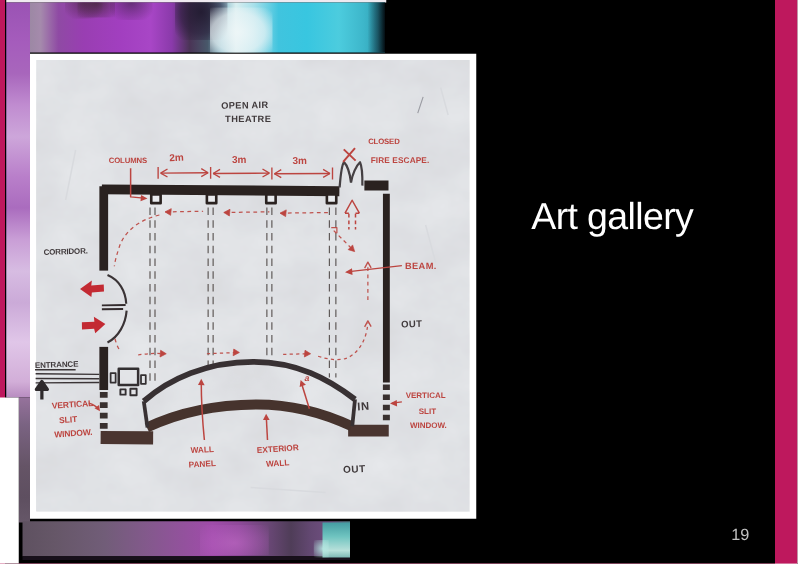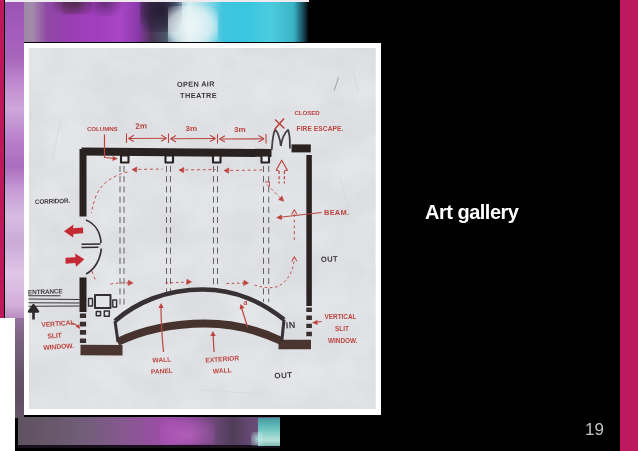--- a/index.html
+++ b/index.html
@@ -274,16 +274,16 @@
       <text x="152" y="362.5" font-size="6.6" transform="rotate(-3 152 362)">WALL</text>
       <text x="150.5" y="374" font-size="6.6" transform="rotate(-3 150 374)">PANEL</text>
 
       <text x="205" y="362.5" font-size="6.6" transform="rotate(-4 205 362)">EXTERIOR</text>
       <text x="212.5" y="373.5" font-size="6.6" transform="rotate(-4 212 373)">WALL</text>
 
       <text x="243" y="305" font-size="7" font-style="italic">a</text>
     </g>
   </svg>
 
-  <div class="abs" style="left:425px;top:157px;color:#fff;font-weight:bold;font-size:20px;letter-spacing:-0.5px;margin-top:44px;">Art gallery</div>
-
-  <div class="abs" style="left:585px;top:420px;color:#c2c2c2;font-size:17px;">19</div>
+  <div class="abs" style="left:425px;top:157px;color:#fff;font-weight:normal;font-size:30px;letter-spacing:-0.5px;">Art gallery</div>
+
+  <div class="abs" style="left:585px;top:420px;color:#c2c2c2;font-size:13px;">19</div>
 </div>
 
 </body></html>

